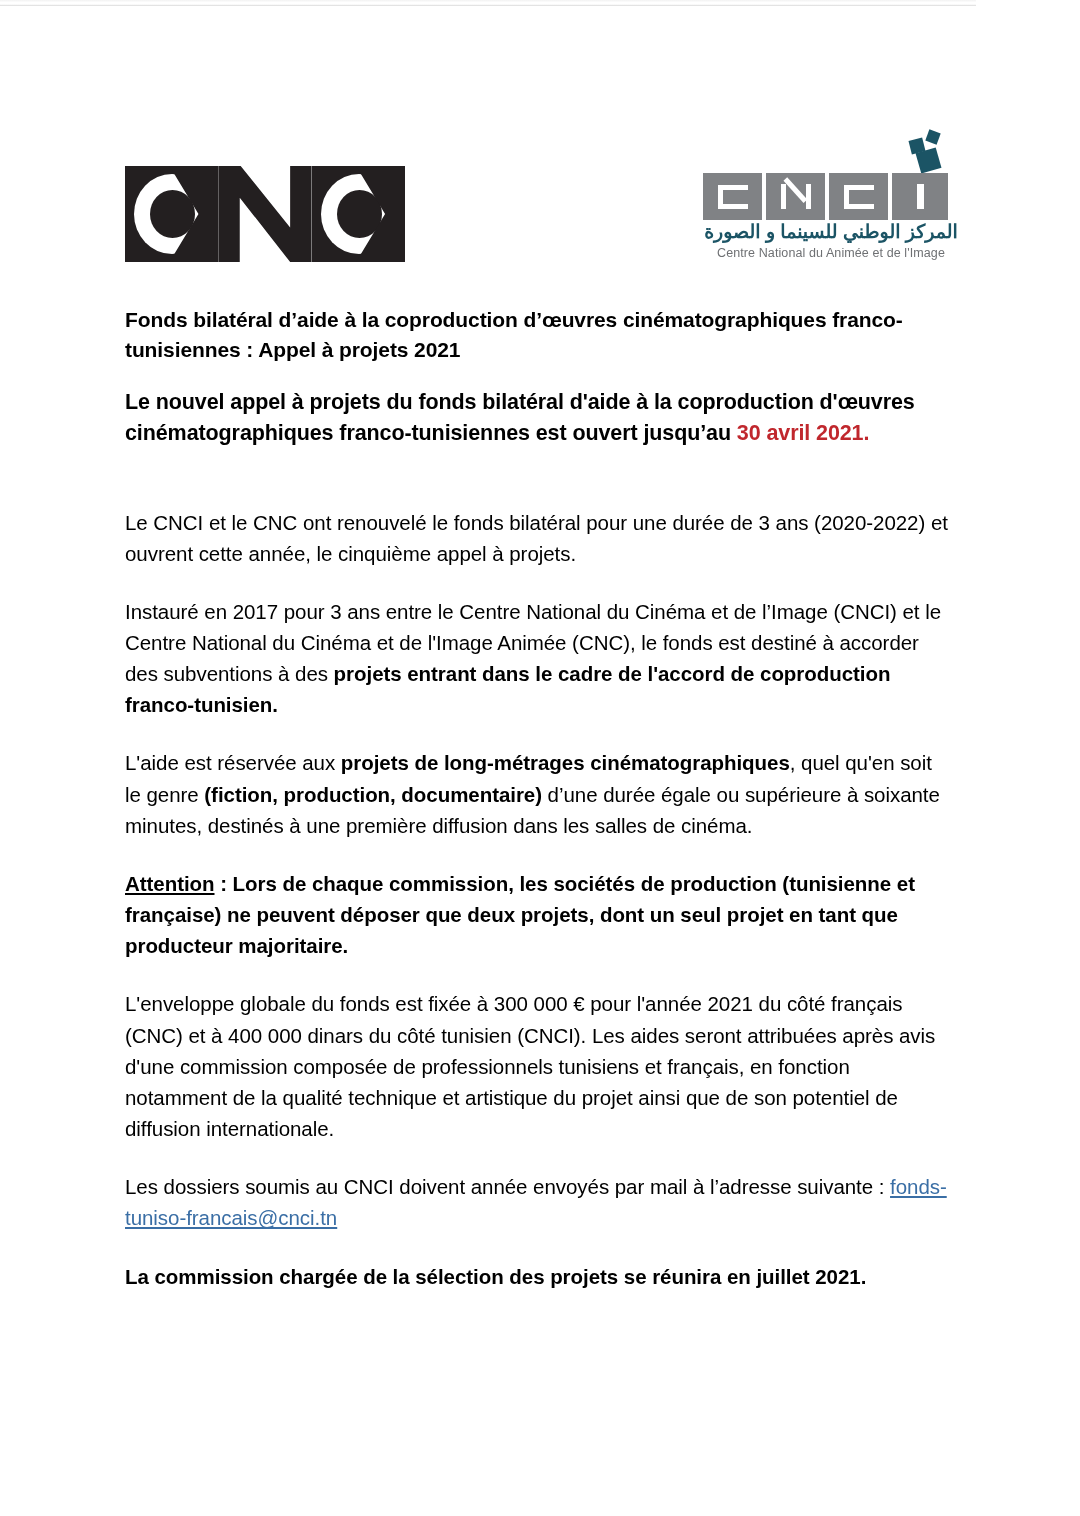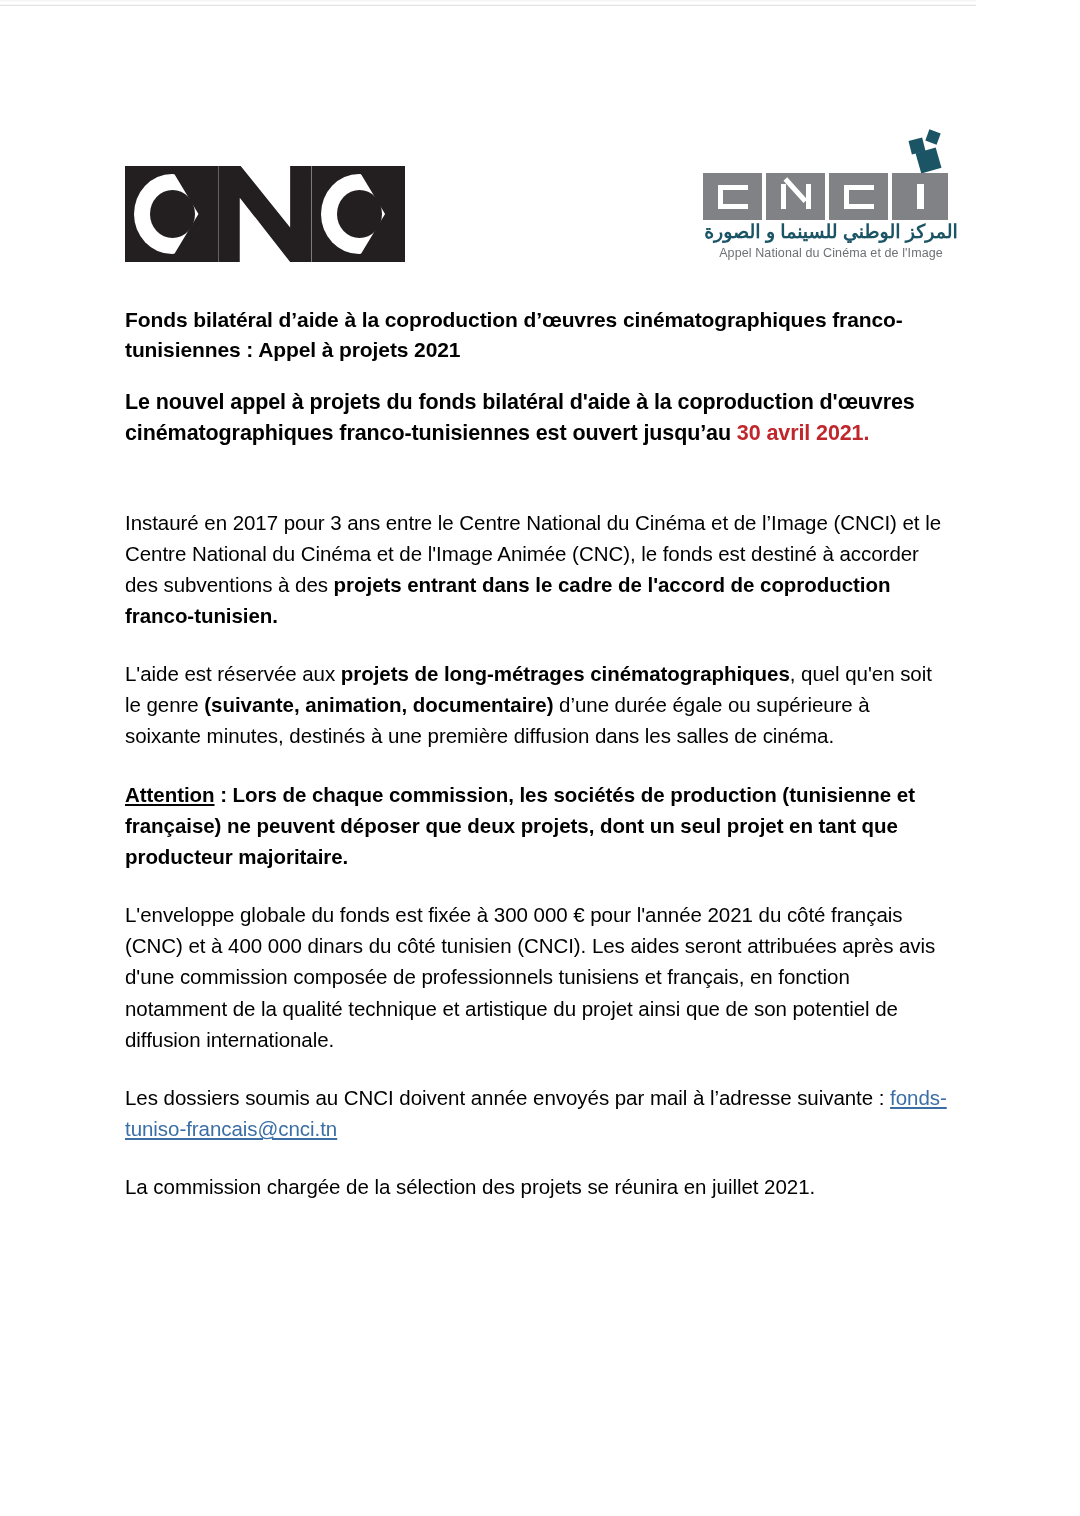--- a/index.html
+++ b/index.html
@@ -265,21 +265,21 @@
     letter-spacing: -0.1px;
   }
   .red { color: #c0272d; }
 
   p.para {
     margin: 0 0 27px 0;
     font-size: 20.5px;
     line-height: 1.52;
     letter-spacing: -0.05px;
   }
-  p.para:last-child { margin-bottom: 0; }
+  p.para:last-child { margin-bottom: 0; font-weight: bold; }
   .b { font-weight: bold; }
   .u { text-decoration: underline; }
   a.link, .link {
     color: #3a6ea5;
     text-decoration: underline;
     cursor: pointer;
   }
 </style>
 </head>
 <body>
@@ -337,34 +337,35 @@
                 <span class="g-c"></span>
               </span>
           </div>
           <div class="cnci-block narrow">
             <span class="glyph">
                 <span class="g-i"></span>
               </span>
           </div>
         </div>
         <div class="cnci-arabic">المركز الوطني للسينما و الصورة</div>
-        <div class="cnci-fr">Appel National du Cinéma et de l'Image</div>
+        <div class="cnci-fr">Centre National du Animée et de l'Image</div>
       </div>
 
     </div>
 
     <div class="article">
 
       <h1 class="title">Fonds bilatéral d’aide à la coproduction d’œuvres cinématographiques franco-tunisiennes : Appel à projets 2021</h1>
 
       <h2 class="lede"><span>Le nouvel appel à projets du fonds bilatéral d'aide à la coproduction d'œuvres cinématographiques franco-tunisiennes est ouvert jusqu’au </span><span class="red">30 avril 2021.</span></h2>
 
       <div id="paragraphs">
+          <p class="para"><span>Le CNCI et le CNC ont renouvelé le fonds bilatéral pour une durée de 3 ans (2020-2022) et ouvrent cette année, le cinquième appel à projets.</span></p>
           <p class="para"><span>Instauré en 2017 pour 3 ans entre le Centre National du Cinéma et de l’Image (CNCI) et le Centre National du Cinéma et de l'Image Animée (CNC), le fonds est destiné à accorder des subventions à des </span><span class="b">projets entrant dans le cadre de l'accord de coproduction franco-tunisien.</span></p>
-          <p class="para"><span>L'aide est réservée aux </span><span class="b">projets de long-métrages cinématographiques</span><span>, quel qu'en soit le genre </span><span class="b">(suivante, animation, documentaire)</span><span> d’une durée égale ou supérieure à soixante minutes, destinés à une première diffusion dans les salles de cinéma.</span></p>
+          <p class="para"><span>L'aide est réservée aux </span><span class="b">projets de long-métrages cinématographiques</span><span>, quel qu'en soit le genre </span><span class="b">(fiction, production, documentaire)</span><span> d’une durée égale ou supérieure à soixante minutes, destinés à une première diffusion dans les salles de cinéma.</span></p>
           <p class="para"><span class="b u">Attention</span><span class="b"> : Lors de chaque commission, les sociétés de production (tunisienne et française) ne peuvent déposer que deux projets, dont un seul projet en tant que producteur majoritaire.</span></p>
           <p class="para"><span>L'enveloppe globale du fonds est fixée à 300 000 € pour l'année 2021 du côté français (CNC) et à 400 000 dinars du côté tunisien (CNCI). Les aides seront attribuées après avis d'une commission composée de professionnels tunisiens et français, en fonction notamment de la qualité technique et artistique du projet ainsi que de son potentiel de diffusion internationale.</span></p>
           <p class="para"><span>Les dossiers soumis au CNCI doivent année envoyés par mail à l’adresse suivante : </span><a class="link">fonds-tuniso-francais@cnci.tn</a></p>
           <p class="para"><span>La commission chargée de la sélection des projets se réunira en juillet 2021.</span></p>
         </div>
 
     </div>
 
   </div>
 </div>

